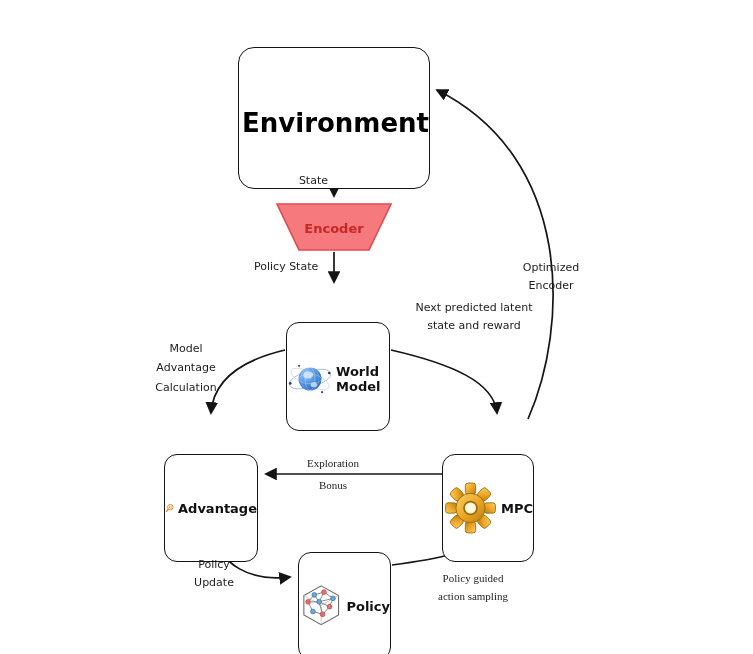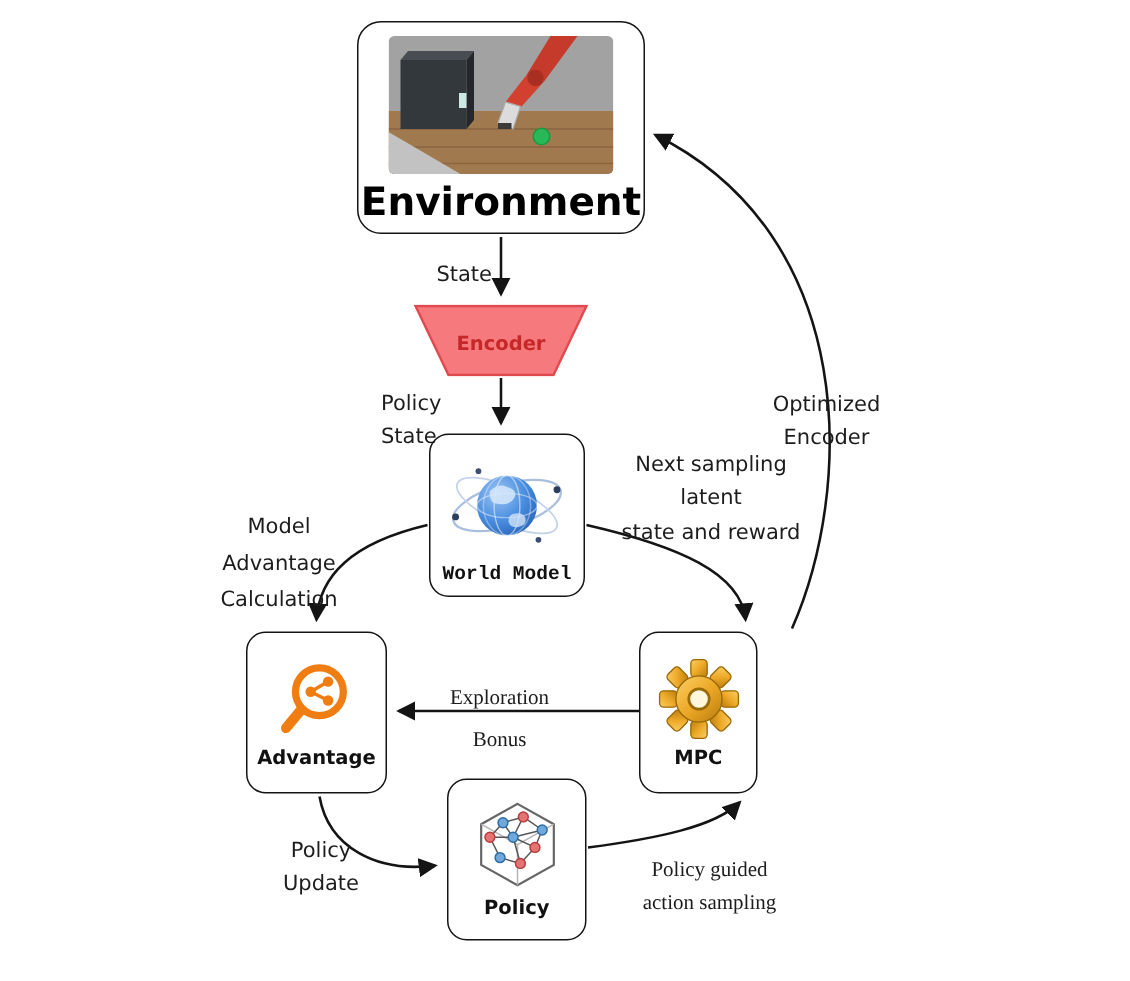--- a/index.html
+++ b/index.html
@@ -3,35 +3,35 @@
 <meta charset="utf-8">
 <style>
   html,body { margin:0; padding:0; background:#ffffff; }
   .canvas {
     position:relative; width:753px; height:654px; background:#ffffff;
     font-family:"DejaVu Sans","Liberation Sans",sans-serif; overflow:hidden;
   }
   .edges-layer { position:absolute; left:0; top:0; z-index:1; pointer-events:none; }
   .node {
     position:absolute; background:#fff; border:1.6px solid #141414; border-radius:13px;
-    display:flex; flex-direction:column; align-items:center; justify-content:center;
-    gap:3px; z-index:2; box-sizing:border-box;
+    display:flex; flex-direction:row; align-items:center; justify-content:center;
+    gap:3px; z-index:2; box-sizing:border-box;margin-top:33px;
   }
   .node-label { font-weight:bold; font-size:13px; color:#111; }
   .env { left:238px; top:14px; width:192px; height:142px; border-radius:16px; justify-content:flex-start; padding-top:9px; }
   .env-img { width:150px; height:92px; border-radius:4px; overflow:hidden; }
   .env-title { font-weight:bold; font-size:26px; color:#000; margin-top:1px; }
   .encoder-svg { position:absolute; left:272px; top:203px; z-index:2; }
   .encoder-text { font-weight:bold; font-size:13px; }
-  .wm  { left:286px; top:289px; width:104px; height:109px; padding-top:4px;font-family:Liberation Mono, monospace; }
+  .wm  { left:286px; top:289px; width:104px; height:109px; padding-top:4px; }
   .adv { left:164px; top:421px; width:94px;  height:108px; }
-  .mpc { left:426px; top:421px; width:79px;  height:108px; }
+  .mpc { left:442px; top:421px; width:92px;  height:108px; }
   .pol { left:298px; top:519px; width:93px;  height:108px; }
   .edge-label {
-    position:absolute; z-index:3; font-size:14px; color:#1c1c1c;
+    position:absolute; z-index:3; font-size:11px; color:#1c1c1c;
     line-height:1.6; white-space:pre-line;
   }
   .tc { text-align:center; }
   .tr { text-align:right; }
   .lbl-state      { left:282px; top:172px; width:46px; }
   .lbl-latent     { left:254px; top:258px; width:74px; }
   .lbl-nextpred   { left:404px; top:299px; width:140px; }
   .lbl-optaction  { left:500px; top:259px; width:102px; }
   .lbl-basicadv   { left:146px; top:339px; width:80px; line-height:1.75; }
   .lbl-explore    { left:289px; top:452px; width:88px; line-height:2.0;font-family:Liberation Serif, serif; }
@@ -204,21 +204,21 @@
         <circle cx="44" cy="33" r="3.4" fill="#e57373" stroke="#b63a3a" stroke-width="1"></circle>
         <circle cx="20" cy="40" r="3.4" fill="#6fa8dc" stroke="#2e6da4" stroke-width="1"></circle>
         <circle cx="34" cy="44" r="3.4" fill="#e57373" stroke="#b63a3a" stroke-width="1"></circle>
       </g>
     </svg>
     <div class="node-label">Policy</div>
   </div>
 
   <div class="edge-label lbl-state tr">State</div>
   <div class="edge-label lbl-latent">Policy State</div>
-  <div class="edge-label lbl-nextpred tc">Next sampling latent
+  <div class="edge-label lbl-nextpred tc">Next predicted latent
 state and reward</div>
   <div class="edge-label lbl-optaction tc">Optimized Encoder</div>
   <div class="edge-label lbl-basicadv tc">Model
 Advantage
 Calculation</div>
   <div class="edge-label lbl-explore tc">Exploration
 Bonus</div>
   <div class="edge-label lbl-polupdate tc">Policy
 Update</div>
   <div class="edge-label lbl-polguided tc">Policy guided

